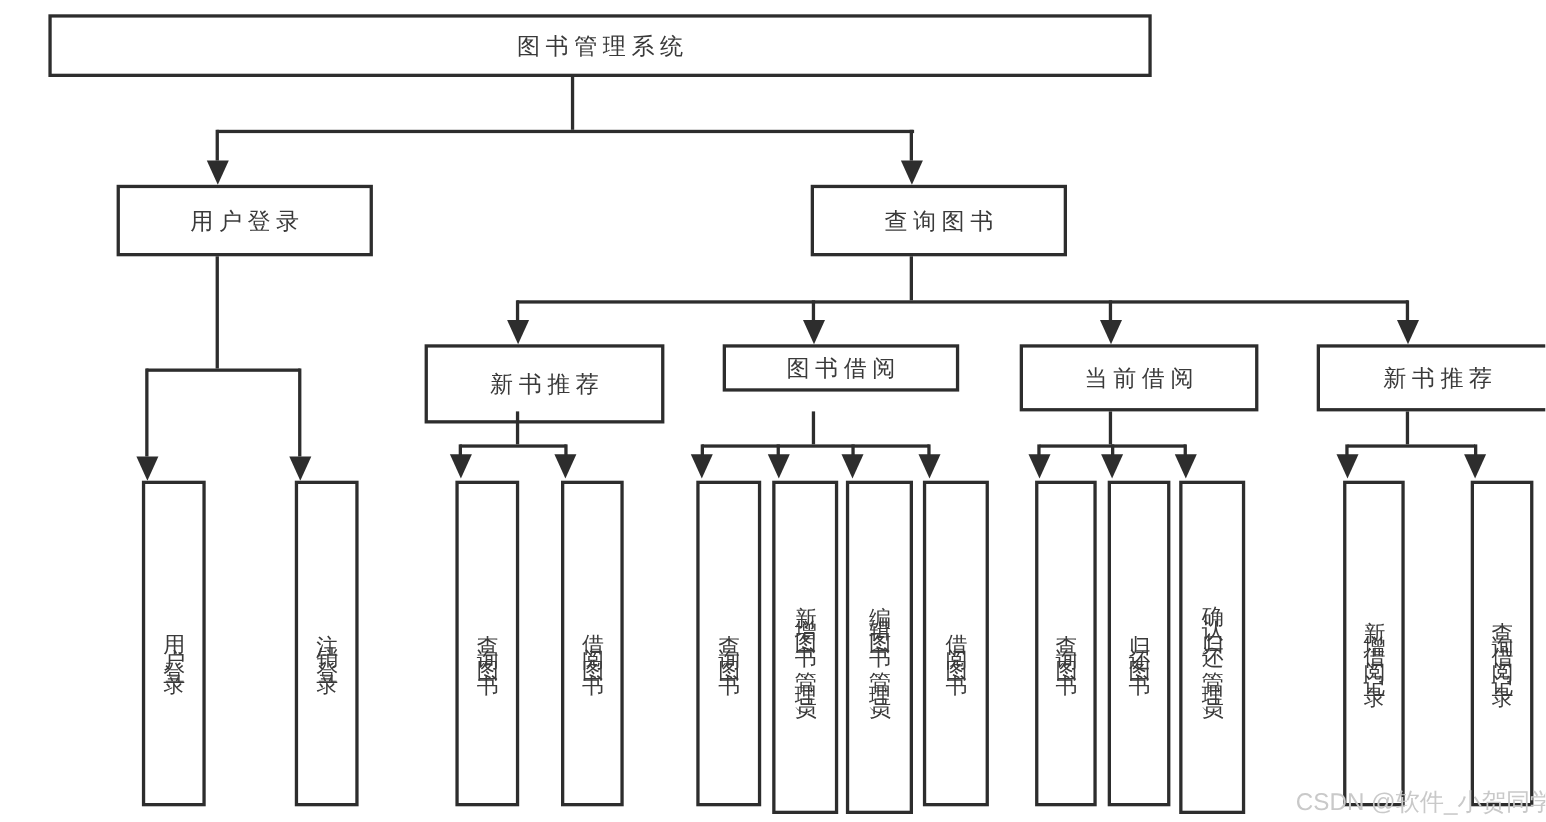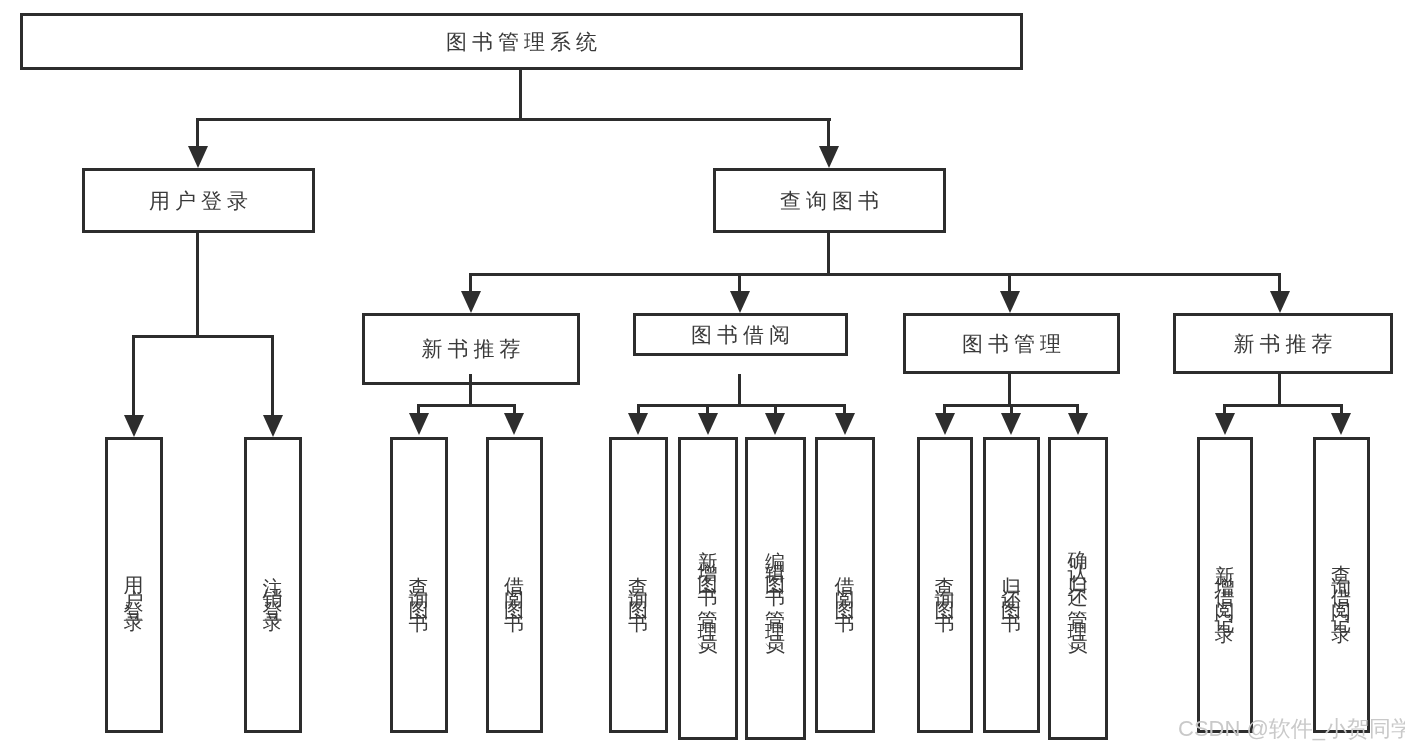--- a/index.html
+++ b/index.html
@@ -13,20 +13,21 @@
   }
   .node {
     position: absolute;
     box-sizing: border-box;
     border: 3px solid #2d2d2d;
     background: #ffffff;
     display: flex;
     align-items: center;
     justify-content: center;
     color: #3a3a3a;
+    margin-left: 24px;
   }
   .hlabel {
     font-size: 21px;
     letter-spacing: 5px;
     text-indent: 5px;
     white-space: nowrap;
   }
   .leaf {
     writing-mode: vertical-rl;
     text-orientation: mixed;
@@ -85,21 +86,21 @@
   <div class="vline" style="left:738px;  top:273px; height:18px;"></div>
   <div class="vline" style="left:1008px; top:273px; height:18px;"></div>
   <div class="vline" style="left:1278px; top:273px; height:18px;"></div>
   <div class="arrow" style="left:461px;  top:291px;"></div>
   <div class="arrow" style="left:730px;  top:291px;"></div>
   <div class="arrow" style="left:1000px; top:291px;"></div>
   <div class="arrow" style="left:1270px; top:291px;"></div>
 
   <div class="node hlabel" style="left:362px;  top:313px; width:218px; height:72px;">新书推荐</div>
   <div class="node hlabel" style="left:633px;  top:313px; width:215px; height:43px;">图书借阅</div>
-  <div class="node hlabel" style="left:903px;  top:313px; width:217px; height:61px;">图书管理</div>
+  <div class="node hlabel" style="left:903px;  top:313px; width:217px; height:61px;">当前借阅</div>
   <div class="node hlabel" style="left:1173px; top:313px; width:220px; height:61px;">新书推荐</div>
 
   <div class="vline" style="left:469px; top:374px; height:30px;"></div>
   <div class="hline" style="left:418px; top:404px; width:97px;"></div>
   <div class="vline" style="left:417px; top:404px; height:10px;"></div>
   <div class="vline" style="left:513px; top:404px; height:10px;"></div>
   <div class="arrow" style="left:409px; top:413px;"></div>
   <div class="arrow" style="left:504px; top:413px;"></div>
 
   <div class="vline" style="left:738px; top:374px; height:30px;"></div>

